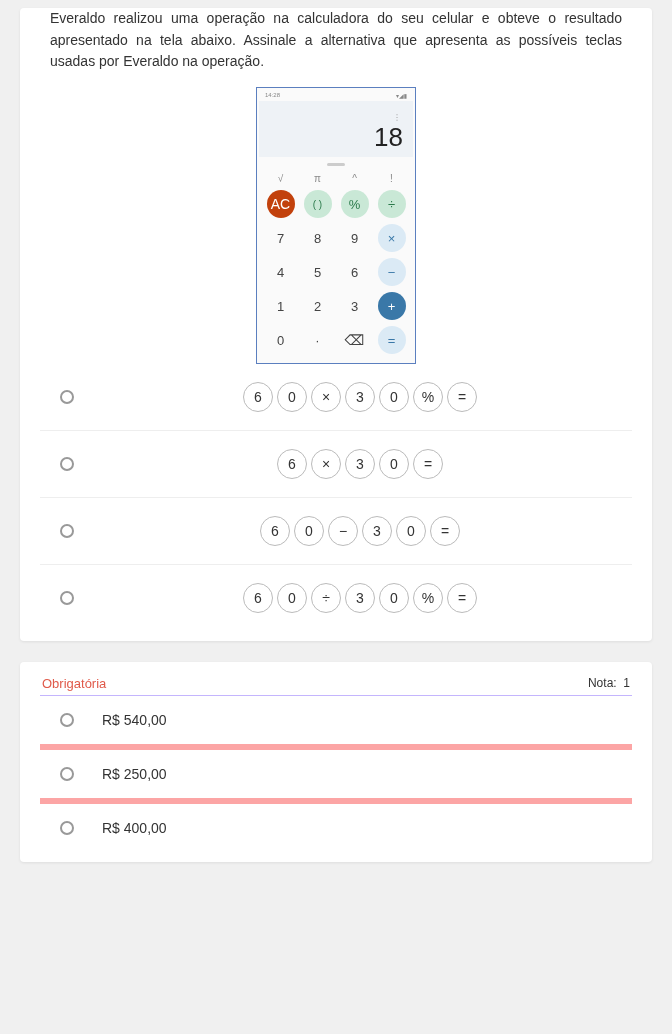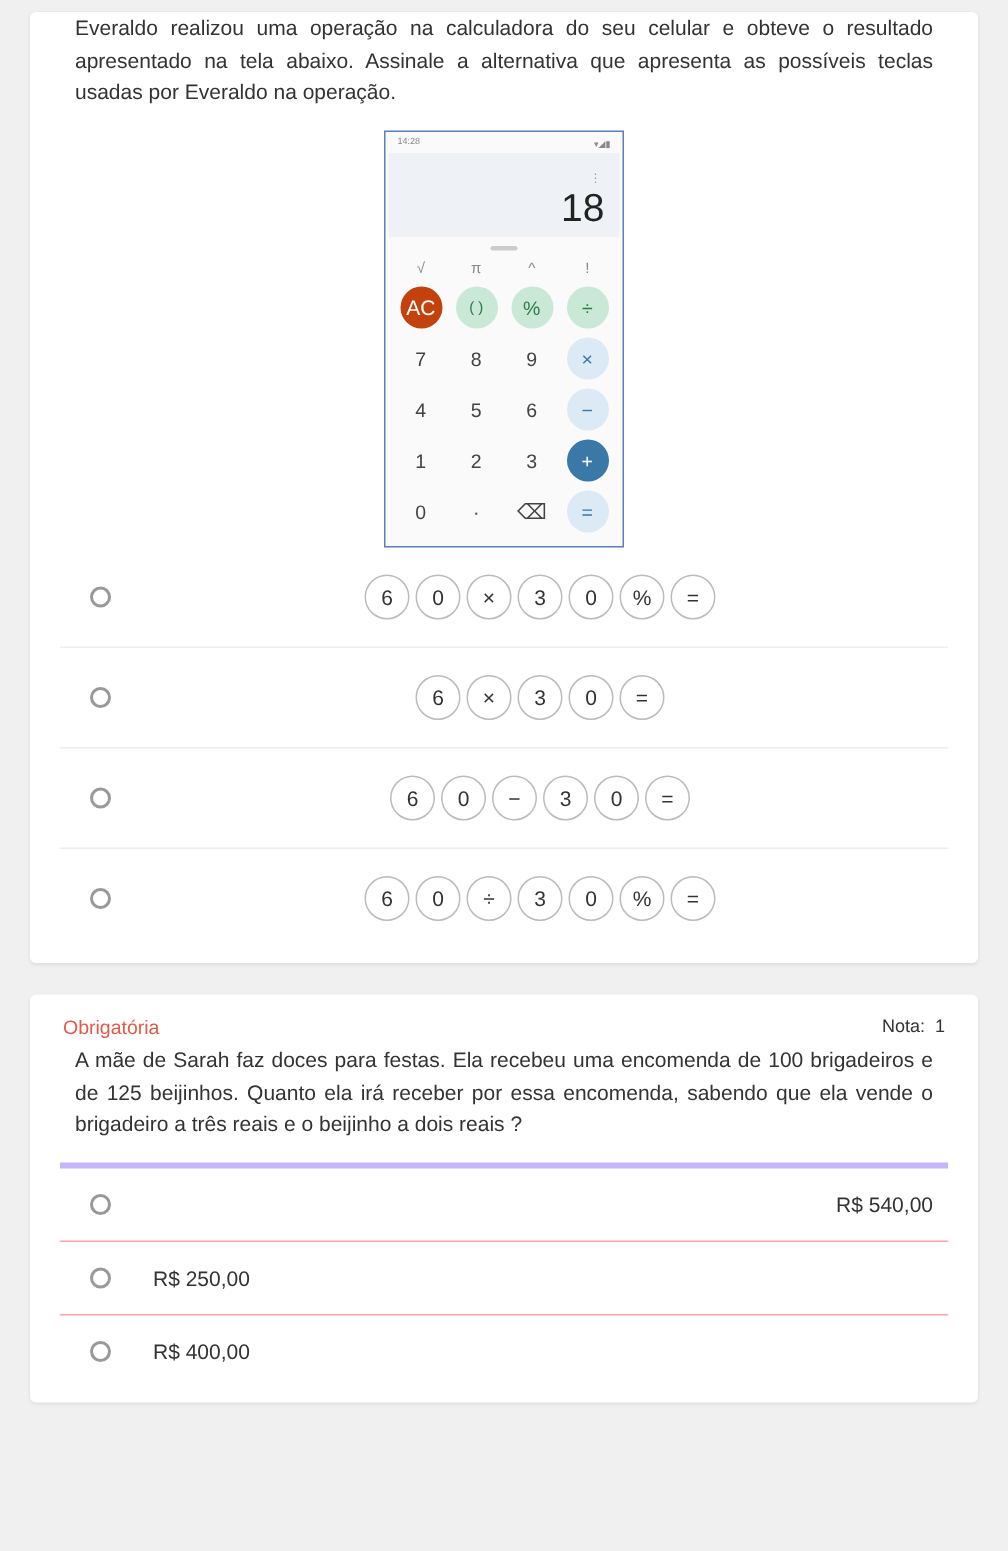--- a/index.html
+++ b/index.html
@@ -113,24 +113,24 @@
     display: flex; justify-content: space-between;
     padding: 14px 22px 4px 22px;
     font-size: 13px;
     margin-top: 21px;
   }
   .mandatory { color: #e05a4a; }
   .nota { color: #333; font-size: 12px;}
   .simple-options { padding: 0 20px; }
   .simple-row {
     display: flex; align-items: center; gap: 28px;
-    padding: 16px 10px; border-top: 1px solid #fca5a5;
+    padding: 16px 10px; border-top: 6px solid #fca5a5;
     font-size: 14px;
   }
-  .simple-row:first-of-type { border-top: 4px solid #c4b5fd; justify-content: space-between; }
+  .simple-row:first-of-type { border-top: 1px solid #c4b5fd; }
 </style>
 </head>
 <body>
 
 <div class="card">
   <div class="question-text">Everaldo realizou uma operação na calculadora do seu celular e obteve o resultado apresentado na tela abaixo. Assinale a alternativa que apresenta as possíveis teclas usadas por Everaldo na operação.</div>
 
   <div class="calc-wrap">
     <div class="calc">
       <div class="calc-status">
@@ -232,21 +232,20 @@
 </div>
 
 <div class="card">
   <div class="card-header">
     <span class="mandatory">Obrigatória</span>
     <span class="nota">
       <span>Nota:</span>
       &nbsp;<span>1</span>
     </span>
   </div>
-  <div class="question-text">A mãe de Sarah faz doces para festas. Ela recebeu uma encomenda de 100 brigadeiros e de 125 beijinhos. Quanto ela irá receber por essa encomenda, sabendo que ela vende o brigadeiro a três reais e o beijinho a dois reais ?</div>
   <div class="simple-options" id="q2-options">
       <div class="simple-row">
         <div class="radio"></div>
         <span>R$ 540,00</span>
       </div>
       <div class="simple-row">
         <div class="radio"></div>
         <span>R$ 250,00</span>
       </div>
       <div class="simple-row">

